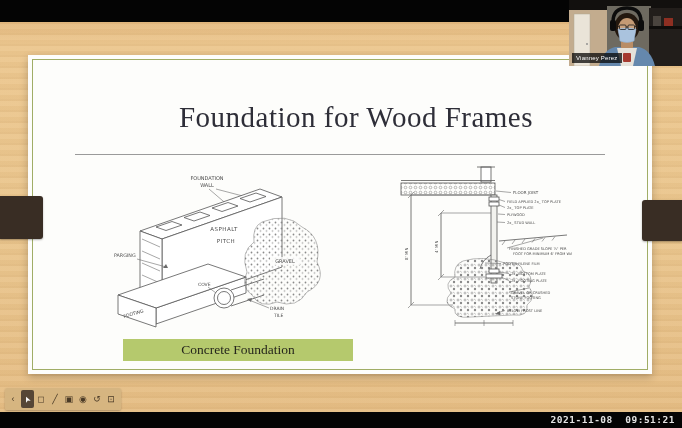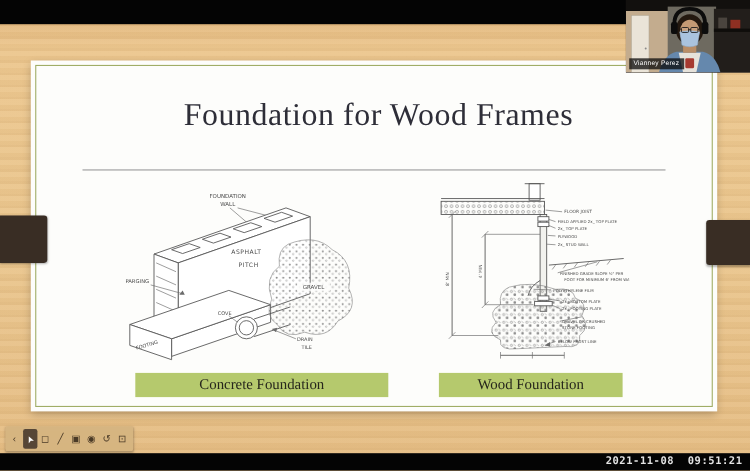--- a/index.html
+++ b/index.html
@@ -29,21 +29,21 @@
 
   
   .slide{
     position:absolute;left:28px;top:55px;width:624px;height:319px;
     background:#fdfdfb;box-shadow:0 3px 8px rgba(0,0,0,0.22);
   }
   .slide-inner-border{position:absolute;left:4px;top:4px;right:4px;bottom:4px;border:1.5px solid #a0ad66;pointer-events:none;}
   .slide-title{
     position:absolute;left:0;top:30px;width:100%;text-align:center;
     font-family:"Liberation Serif",serif;font-weight:400;
-    font-size:29px;color:#2e2e38;letter-spacing:0.5px;margin:4px;
+    font-size:29px;color:#2e2e38;letter-spacing:0.5px;margin:16px;
   }
   .title-rule{position:absolute;left:47px;right:47px;top:99px;height:0;border-top:1px solid #9a9a9a;}
   .figure{position:absolute;}
   .figure.concrete{left:84px;top:112px;width:220px;height:168px;}
   .figure.wood{left:365px;top:110px;width:179px;height:170px;}
   .caption{
     position:absolute;background:#b5c96d;
     display:flex;align-items:center;justify-content:center;
     font-family:"Liberation Serif",serif;font-size:13.5px;color:#26261c;
   }
@@ -200,21 +200,20 @@
       <text x="118" y="129" font-size="3.6">GRAVEL OR CRUSHED</text>
       <text x="118" y="134" font-size="3.6">STONE FOOTING</text>
       <path class="leader" d="M116,127 L136,123"></path>
       <text x="114" y="147" font-size="3.6">BELOW FROST LINE</text>
       <path class="leader" d="M112,145.5 L104,148"></path>
       <polygon points="102,149 107,146 107,150" fill="#6b6b6b"></polygon>
     </svg>
   </div>
 
   <div class="caption concrete">Concrete Foundation</div>
-  <div class="caption wood">Wood Foundation</div>
 </div>
 
 <div class="brown-block left"></div>
 <div class="brown-block right"></div>
 
 <div class="webcam">
   <svg width="113" height="66" viewBox="0 0 113 66">
     <rect x="0" y="0" width="113" height="66" fill="#3a3734"></rect>
     <rect x="0" y="0" width="113" height="12" fill="#12100e"></rect>
     <rect x="0" y="10" width="40" height="56" fill="#c3ac8e"></rect>

